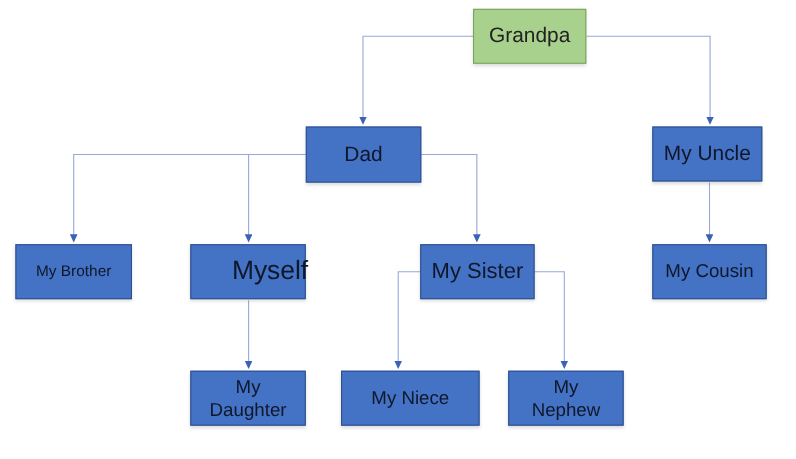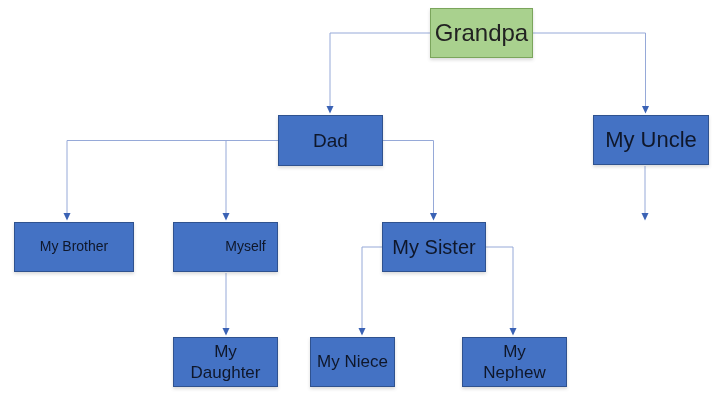--- a/index.html
+++ b/index.html
@@ -30,29 +30,29 @@
   }
   .node.green {
     background: #A9D18E;
     border-color: #7BA55C;
     color: #222222;
   }
   .node .label {
     white-space: pre-line;
     line-height: 1.25;
   }
-  #node-grandpa  { left: 430px; top:   8px; width: 103px; height: 50px; font-size: 24px; }
+  #node-grandpa  { left: 430px; top:   8px; width: 103px; height: 50px; font-size: 19px; }
   #node-dad      { left: 278px; top: 115px; width: 105px; height: 51px; font-size: 19px; }
-  #node-uncle    { left: 593px; top: 115px; width: 116px; height: 50px; font-size: 22px; }
-  #node-brother  { left:  14px; top: 222px; width: 120px; height: 50px; font-size: 14px; }
-  #node-myself   { left: 173px; top: 222px; width: 105px; height: 50px; font-size: 14px; padding-left: 40px; }
+  #node-uncle    { left: 593px; top: 115px; width: 100px; height: 50px; font-size: 19px; }
+  #node-brother  { left:  14px; top: 222px; width: 106px; height: 50px; font-size: 14px; }
+  #node-myself   { left: 173px; top: 222px; width: 105px; height: 50px; font-size: 24px; padding-left: 40px; }
   #node-sister   { left: 382px; top: 222px; width: 104px; height: 50px; font-size: 20px; }
   #node-cousin   { left: 593px; top: 222px; width: 104px; height: 50px; font-size: 17px; }
   #node-daughter { left: 173px; top: 337px; width: 105px; height: 50px; font-size: 17px; }
-  #node-niece    { left: 310px; top: 337px; width: 85px; height: 50px; font-size: 17px; }
+  #node-niece    { left: 310px; top: 337px; width: 126px; height: 50px; font-size: 17px; }
   #node-nephew   { left: 462px; top: 337px; width: 105px; height: 50px; font-size: 17px; }
   .connector { fill: none; stroke: #96A9D8; stroke-width: 1; }
 </style>
 </head>
 <body>
 
 <div class="canvas">
 
   <svg class="connector-layer" width="724" height="417" viewBox="0 0 724 417" xmlns="http://www.w3.org/2000/svg">
     <defs>
@@ -88,20 +88,23 @@
   </div>
 
   <div class="node" id="node-myself">
     <span class="label">Myself</span>
   </div>
 
   <div class="node" id="node-sister">
     <span class="label">My Sister</span>
   </div>
 
+  <div class="node" id="node-cousin">
+    <span class="label">My Cousin</span>
+  </div>
 
   <div class="node" id="node-daughter">
     <span class="label">My
 Daughter</span>
   </div>
 
   <div class="node" id="node-niece">
     <span class="label">My Niece</span>
   </div>
 

